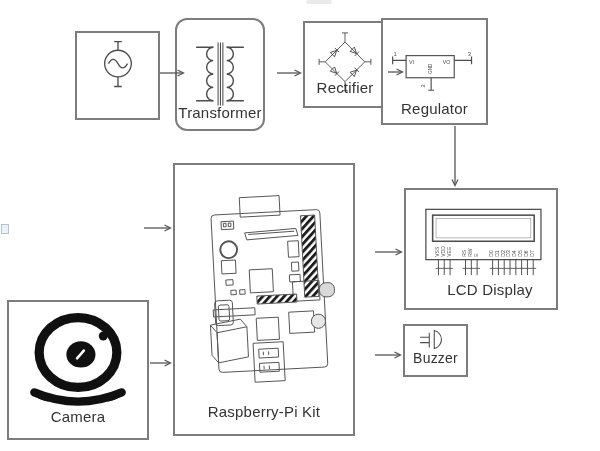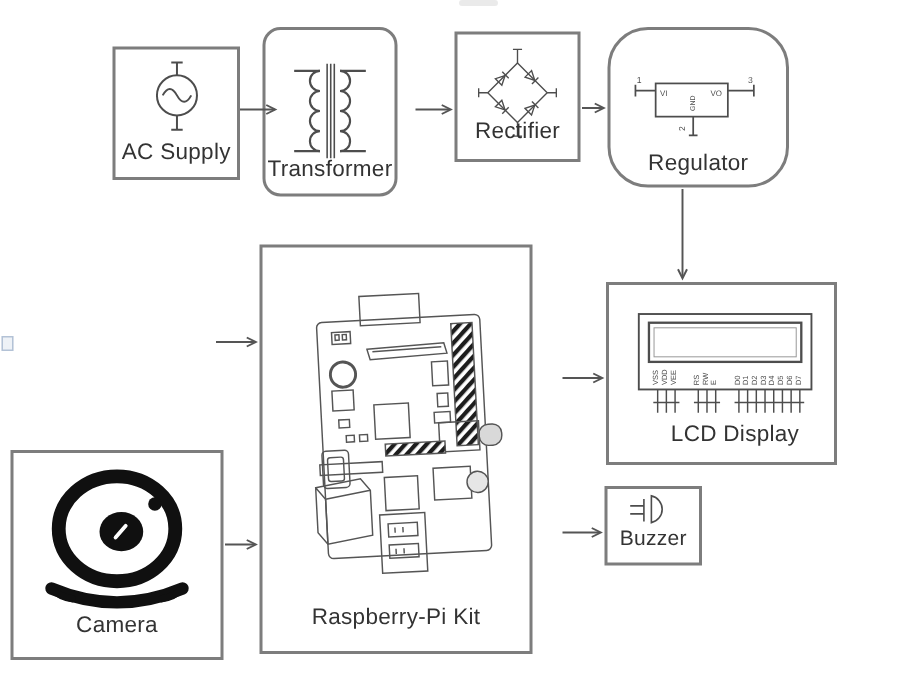--- a/index.html
+++ b/index.html
@@ -35,21 +35,20 @@
 
   <div class="block" style="left:75px;top:31px;width:85px;height:89px;">
     <svg class="icon-svg" viewBox="0 0 85 89">
       <g fill="none" stroke="#4d4d4d" stroke-width="1.4">
         <circle cx="43" cy="32" r="14"></circle>
         <path d="M33,32 q5,-9 10,0 q5,9 10,0"></path>
         <path d="M43,9 V18 M39,9 H47"></path>
         <path d="M43,46 V56 M39,56 H47"></path>
       </g>
     </svg>
-    <div class="block-label" style="bottom:8px;">AC Supply</div>
   </div>
 
   <div class="block" style="left:175px;top:18px;width:90px;height:113px;border-radius:12px;">
     <svg class="icon-svg" viewBox="0 0 90 113">
       <g fill="none" stroke="#4d4d4d" stroke-width="1.5">
         <path d="M20,28 H38 M20,84 H38 M52,28 H70 M52,84 H70"></path>
         <path d="M38,28 a7,7 0 0 0 0,14 a7,7 0 0 0 0,14 a7,7 0 0 0 0,14 a7,7 0 0 0 0,14"></path>
         <path d="M52,28 a7,7 0 0 1 0,14 a7,7 0 0 1 0,14 a7,7 0 0 1 0,14 a7,7 0 0 1 0,14"></path>
         <path d="M43,23 V89 M45.5,23 V89 M48,23 V89" stroke-width="1.1"></path>
       </g>
@@ -79,21 +78,21 @@
           </g>
         <g transform="translate(55,64) rotate(-45)">
             <path d="M-5,-4 L-5,4 L3,0 Z"></path>
             <path d="M3.5,-4 V4"></path>
           </g>
       </g>
     </svg>
     <div class="block-label" style="bottom:10px;">Rectifier</div>
   </div>
 
-  <div class="block" style="left:405px;top:18px;width:121px;height:107px;border-radius:27px;">
+  <div class="block" style="left:381px;top:18px;width:107px;height:107px;">
     <svg class="icon-svg" viewBox="0 0 107 107">
       <g fill="none" stroke="#4d4d4d" stroke-width="1.2">
         <rect x="24" y="37" width="50" height="23"></rect>
         <path d="M10,42 H24 M10,38 V46"></path>
         <path d="M74,42 H92 M92,38 V46"></path>
         <path d="M50,60 V73 M47,73 H53"></path>
       </g>
       <g fill="#4d4d4d" stroke="none" font-family="Liberation Sans, sans-serif">
         <text x="11" y="37" font-size="6">1</text>
         <text x="88" y="37" font-size="6">3</text>

